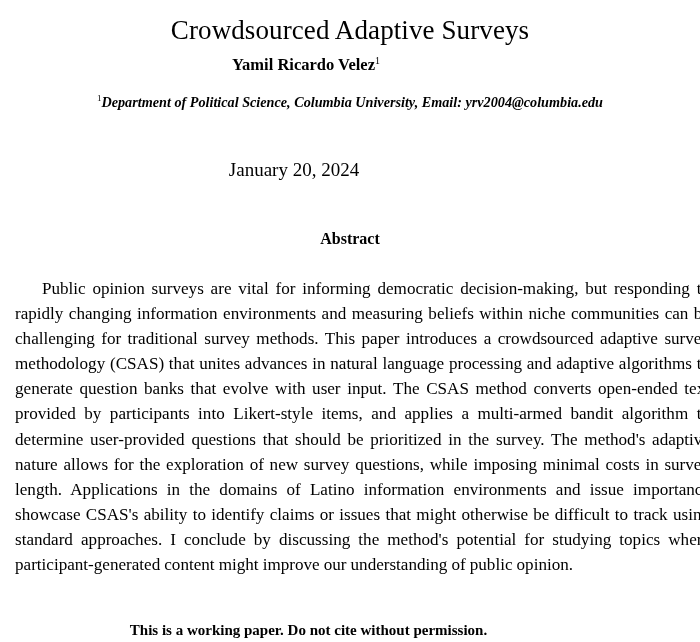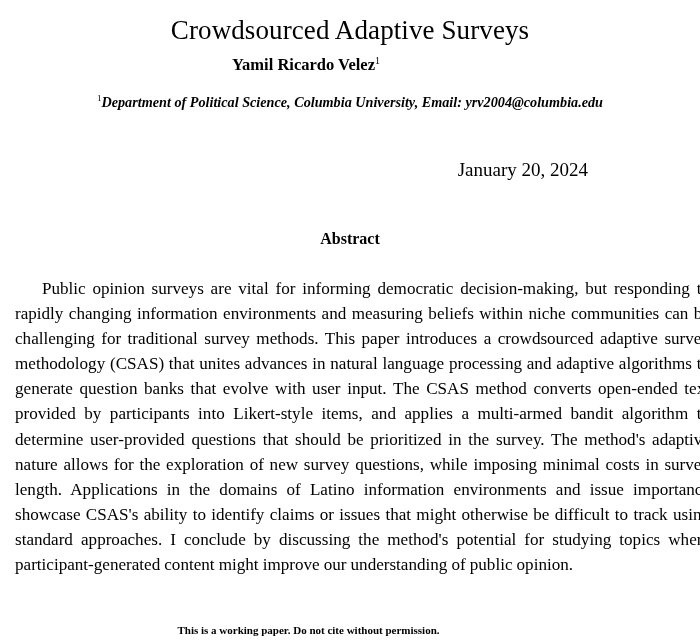--- a/index.html
+++ b/index.html
@@ -76,21 +76,21 @@
     font-weight: bold;
     font-style: italic;
     text-decoration: none;
   }
 
   .date {
     position: absolute;
     top: 157px;
     left: 0;
     width: 588px;
-    text-align: right;
+    text-align: center;
     font-size: 19px;
     line-height: 26px;
   }
 
   
   .abstract-heading {
     position: absolute;
     top: 228px;
     left: 0;
     width: 700px;
@@ -113,21 +113,21 @@
     hyphens: manual;
     word-spacing: -0.2px;
   }
 
   .working-note {
     position: absolute;
     top: 620px;
     left: 0;
     width: 617px;
     text-align: center;
-    font-size: 11px;
+    font-size: 15px;
     font-weight: bold;
     line-height: 20px;
   }
 </style>
 </head>
 <body>
 
 <div class="page">
 
   <h1 class="title">Crowdsourced Adaptive Surveys</h1>

